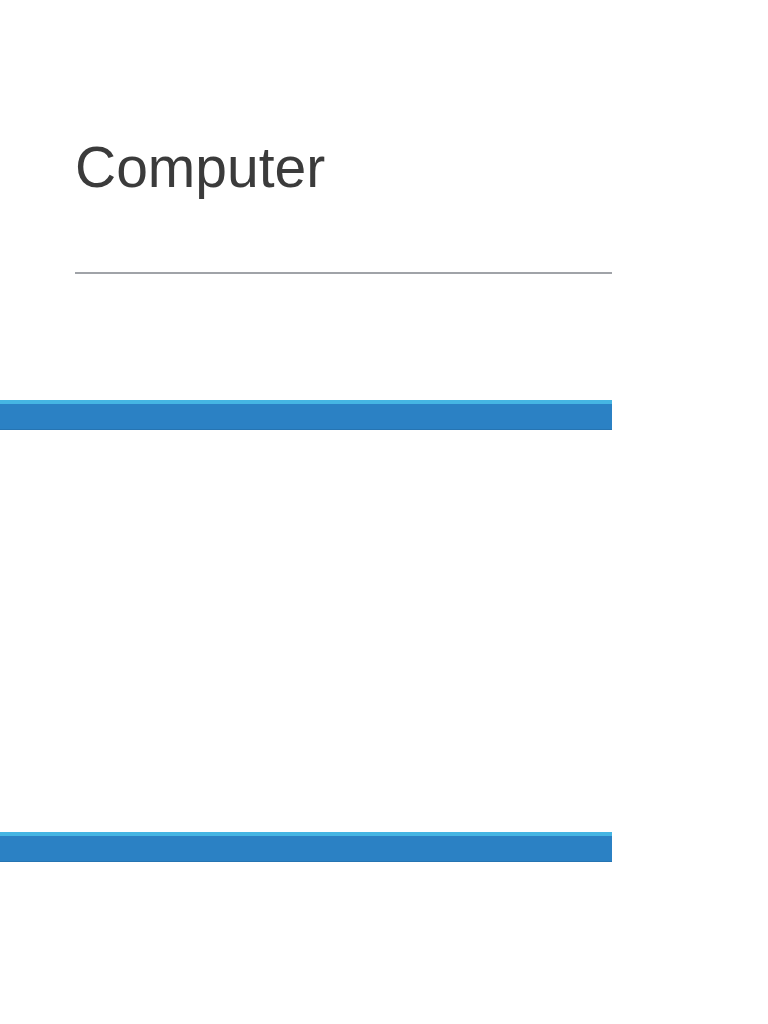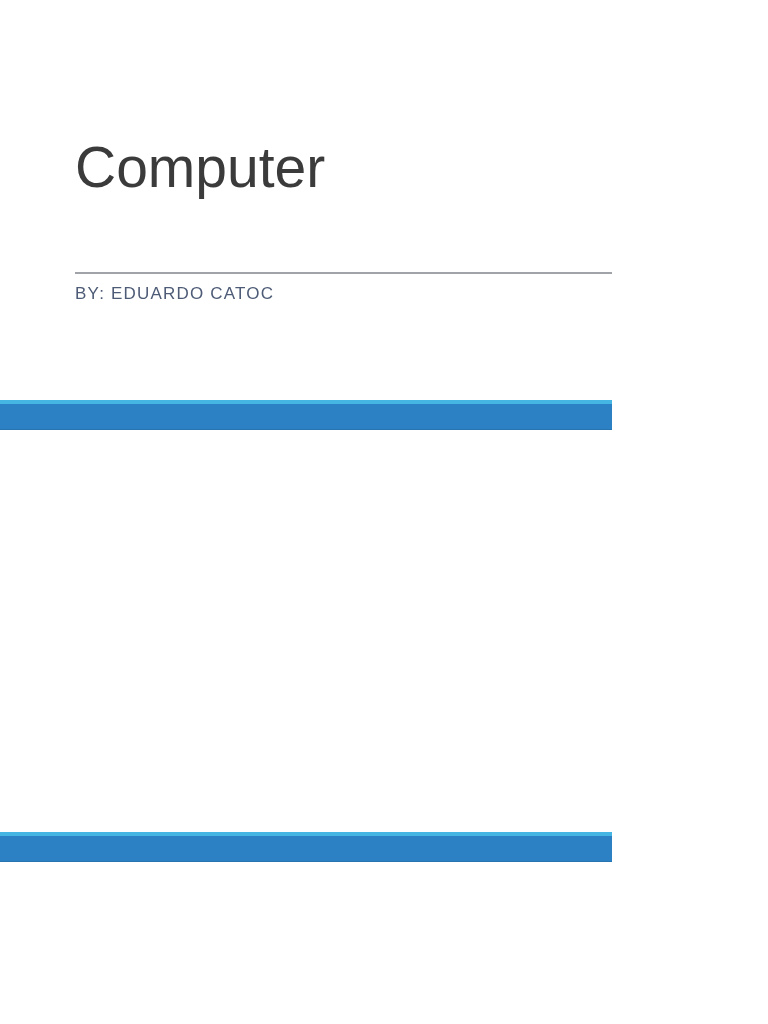--- a/index.html
+++ b/index.html
@@ -73,21 +73,20 @@
 </head>
 <body>
 
 <div class="page">
 
   <section class="slide slide-1">
     <h1 class="big-title">
       <div>Computer</div>
     </h1>
     <div class="rule rule-light rule-title"></div>
-    <div class="byline">BY: EDUARDO CATOC</div>
     <div class="band band-1"></div>
   </section>
 
   <section class="slide slide-2">
 
     <div class="band band-2"></div>
   </section>
 
   <section class="slide slide-3">
     

